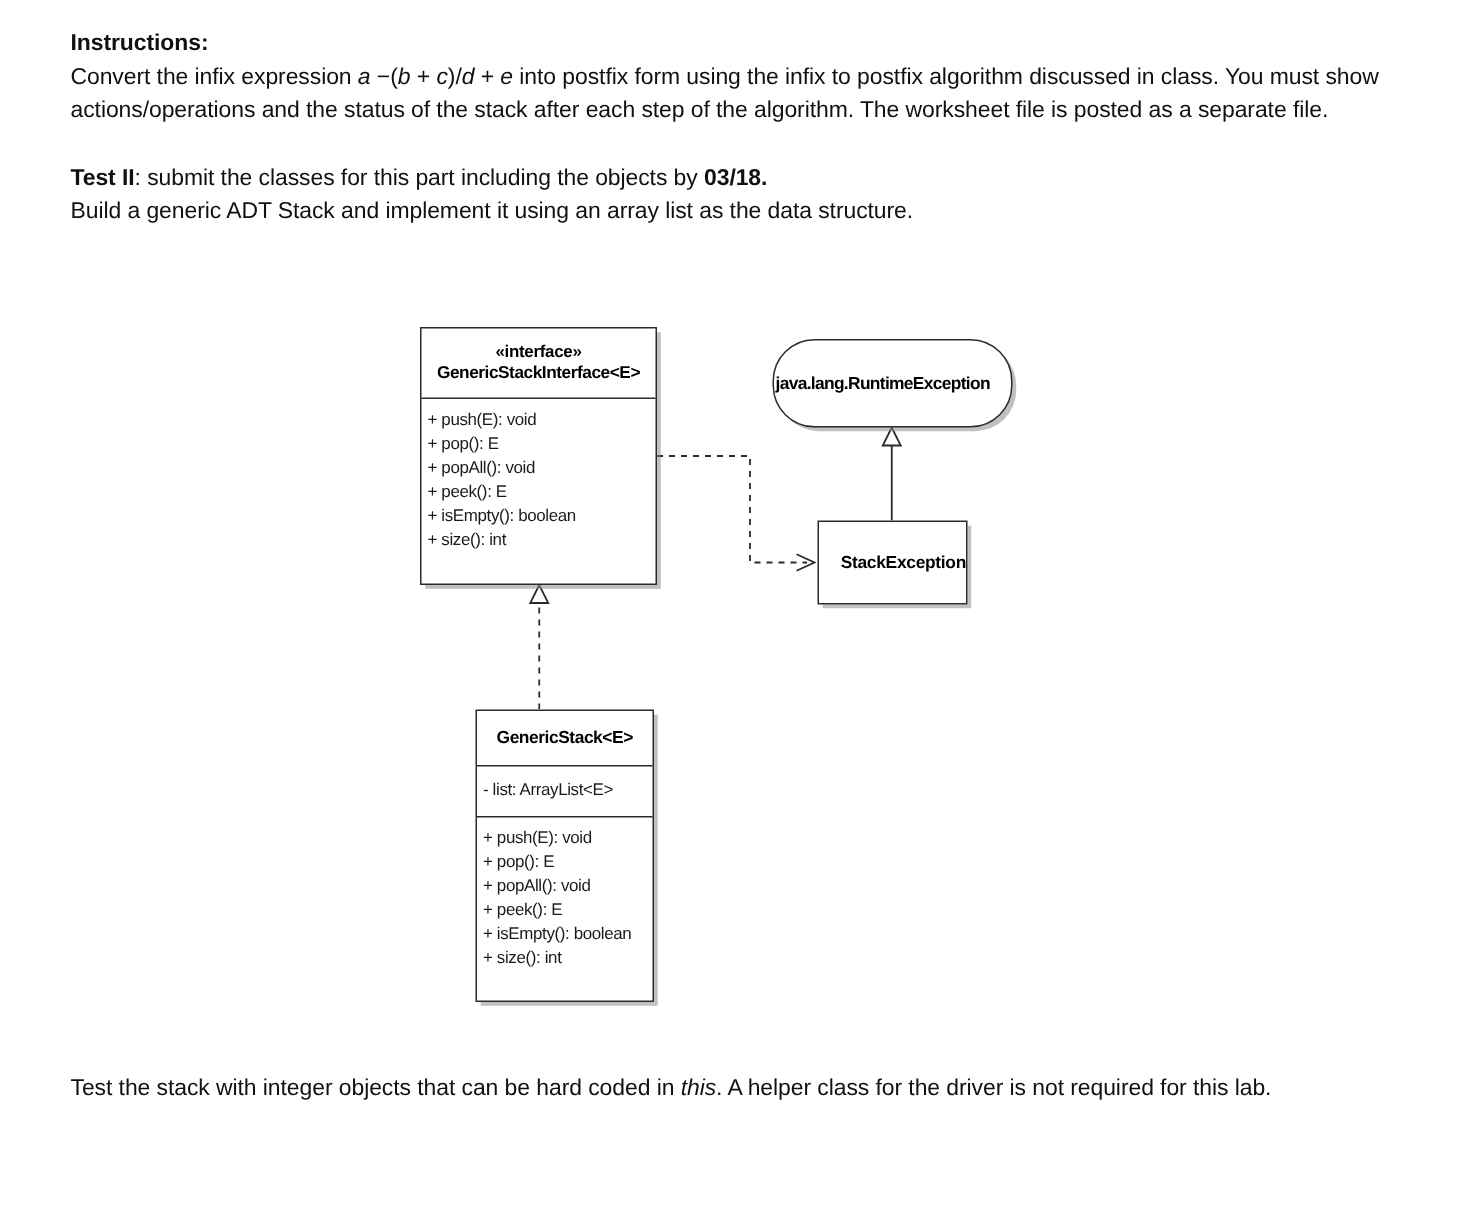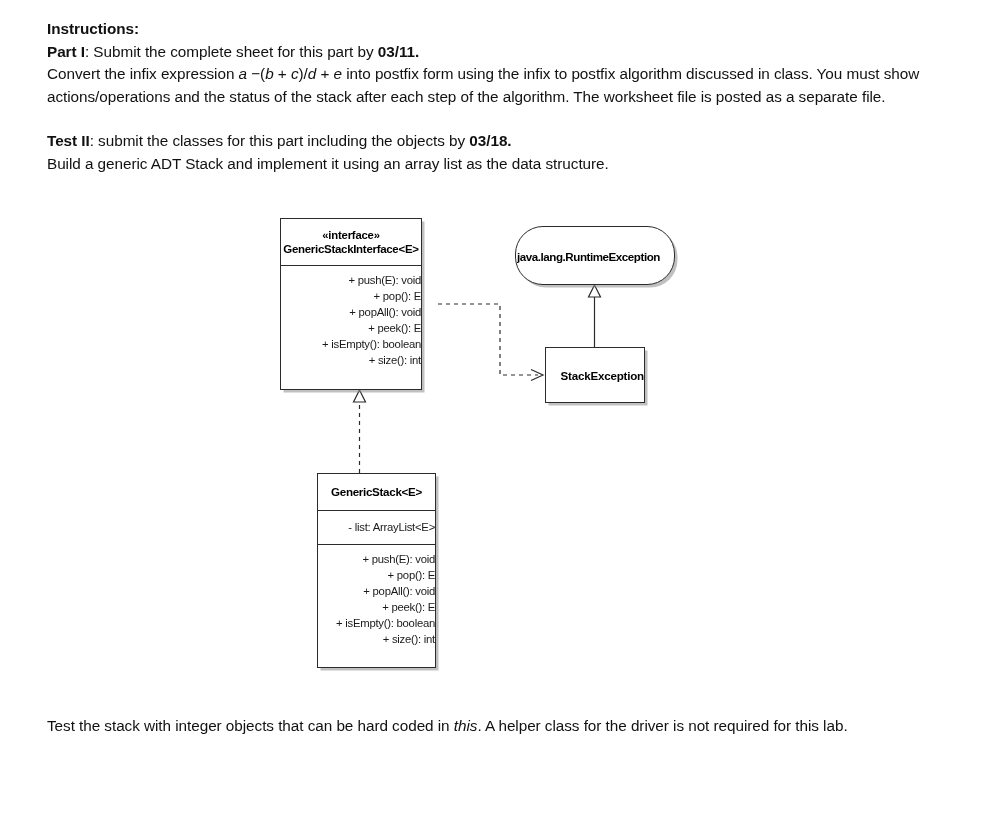--- a/index.html
+++ b/index.html
@@ -79,31 +79,30 @@
   }
   .uml .compartment {
     padding: 6px 0 7px 4px;
   }
   .uml .row {
     font-size: 11.3px;
     line-height: 16px;
     white-space: nowrap;
     letter-spacing: -0.25px;
     color: #1a1a1a;
-    text-align: right;
   }
   .uml .single {
     padding: 8px 0 9px 4px;
   }
 
   
   #box-interface {
     left: 280px;
     top: 218px;
-    width: 142px;
+    width: 158px;
     height: 172px;
   }
   #box-interface .hdr { padding-top: 9px; padding-bottom: 9px; }
 
   #box-runtime {
     left: 515px;
     top: 226px;
     width: 160px;
     height: 59px;
     border-radius: 28px;
@@ -149,23 +148,20 @@
   }
   #box-genericstack .hdr { padding: 11px 2px 11px 2px; font-size: 11.6px; }
 </style>
 </head>
 <body>
 
 <div class="doc">
 
   <div class="line b">Instructions:</div>
 
-  <div class="line">
-    <span class="b">Part I</span><span>: Submit the complete sheet for this part by </span><span class="b">03/11.</span>
-  </div>
 
   <div class="line">
     <span>Convert the infix expression </span><span class="i">a</span><span> −(</span><span class="i">b</span><span> + </span><span class="i">c</span><span>)/</span><span class="i">d</span><span> + </span><span class="i">e</span><span> into postfix form using the infix to postfix algorithm discussed in class. You must show actions/operations and the status of the stack after each step of the algorithm. The worksheet file is posted as a separate file.</span>
   </div>
 
   <div class="spacer"></div>
 
   <div class="line">
     <span class="b">Test II</span><span>: submit the classes for this part including the objects by </span><span class="b">03/18.</span>
   </div>

